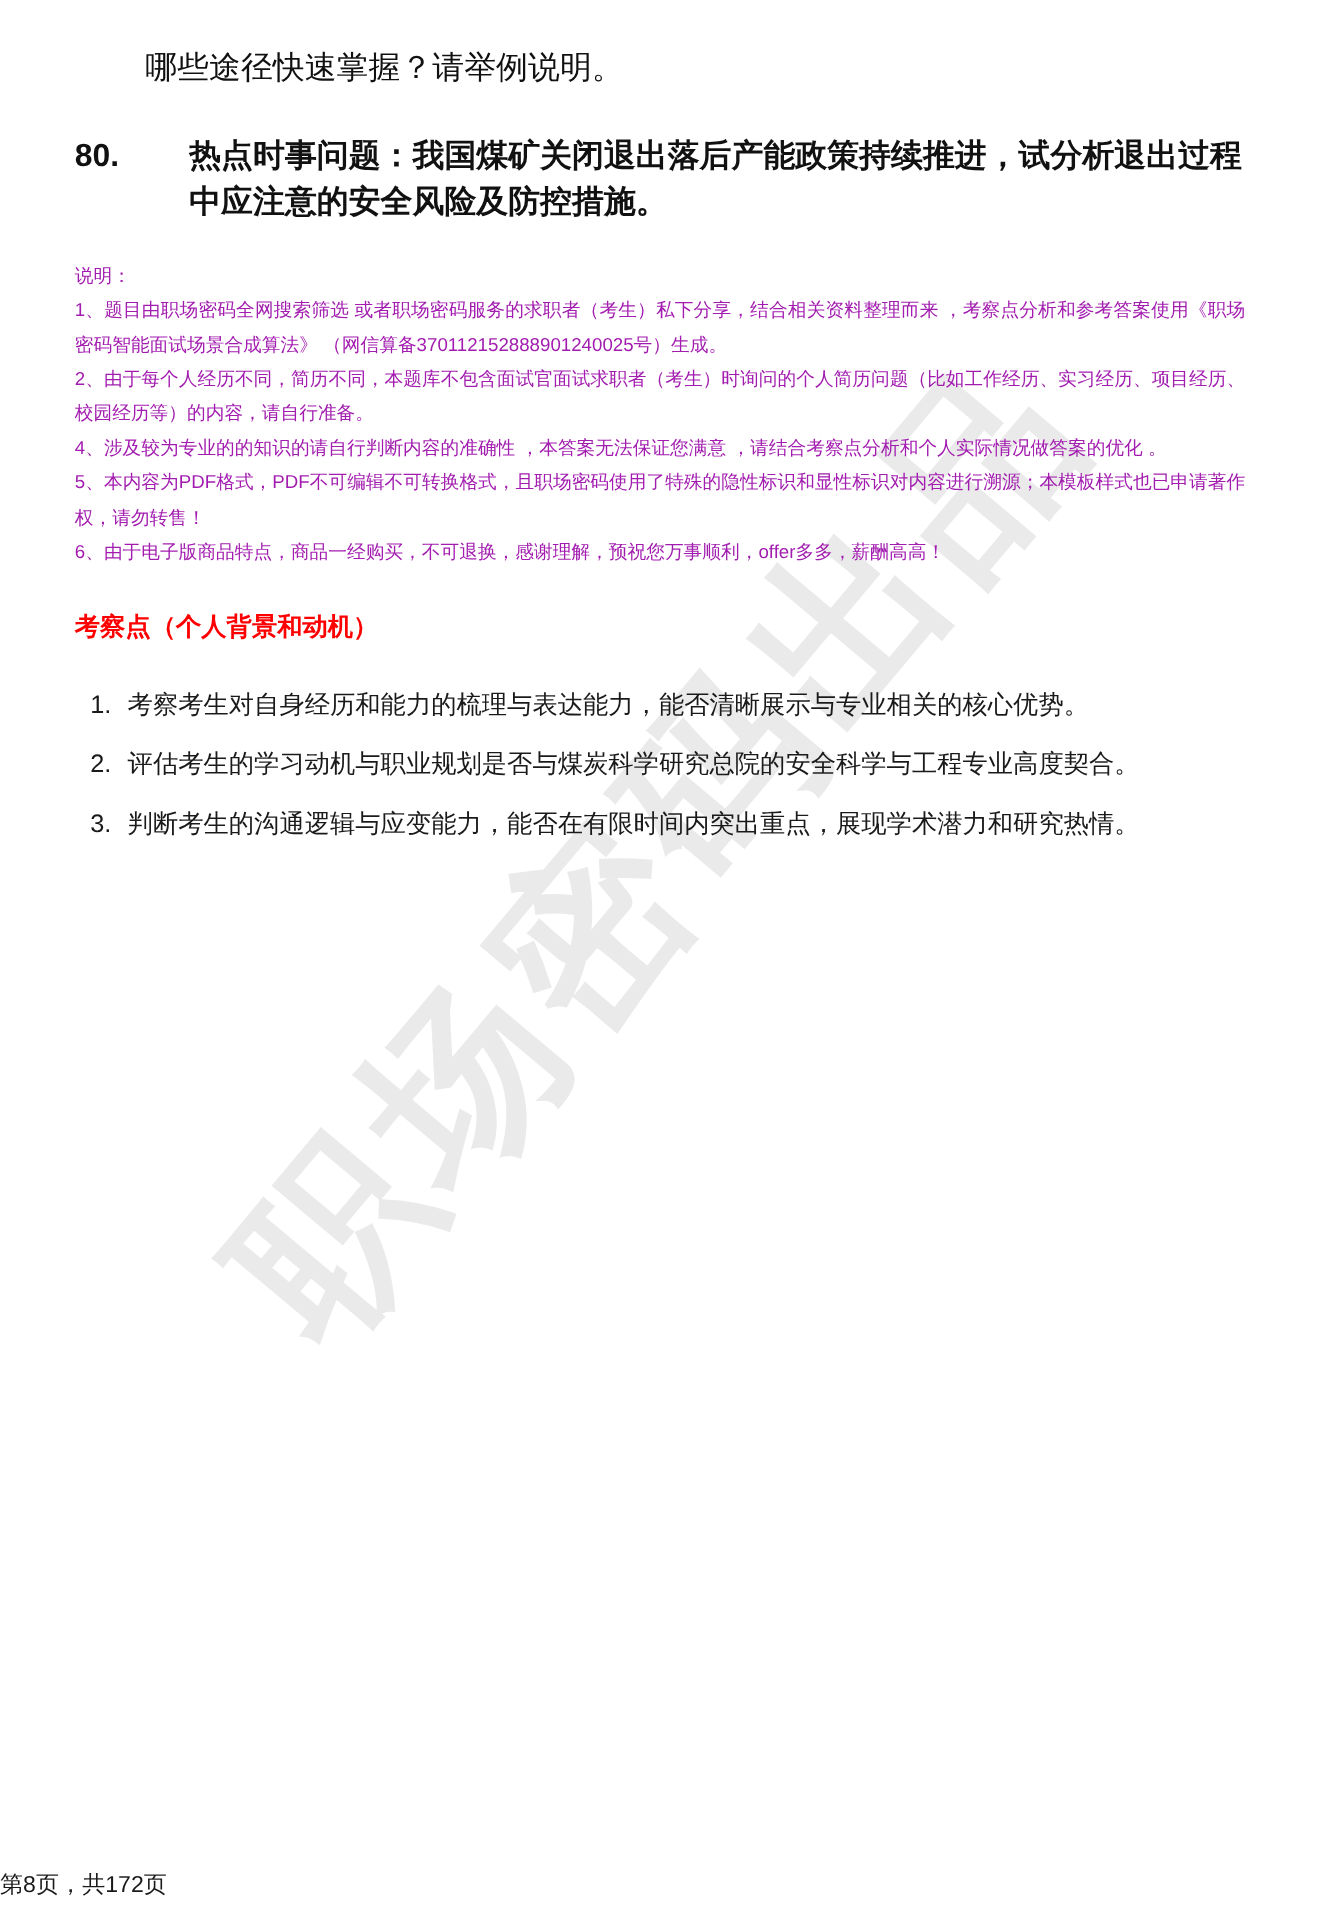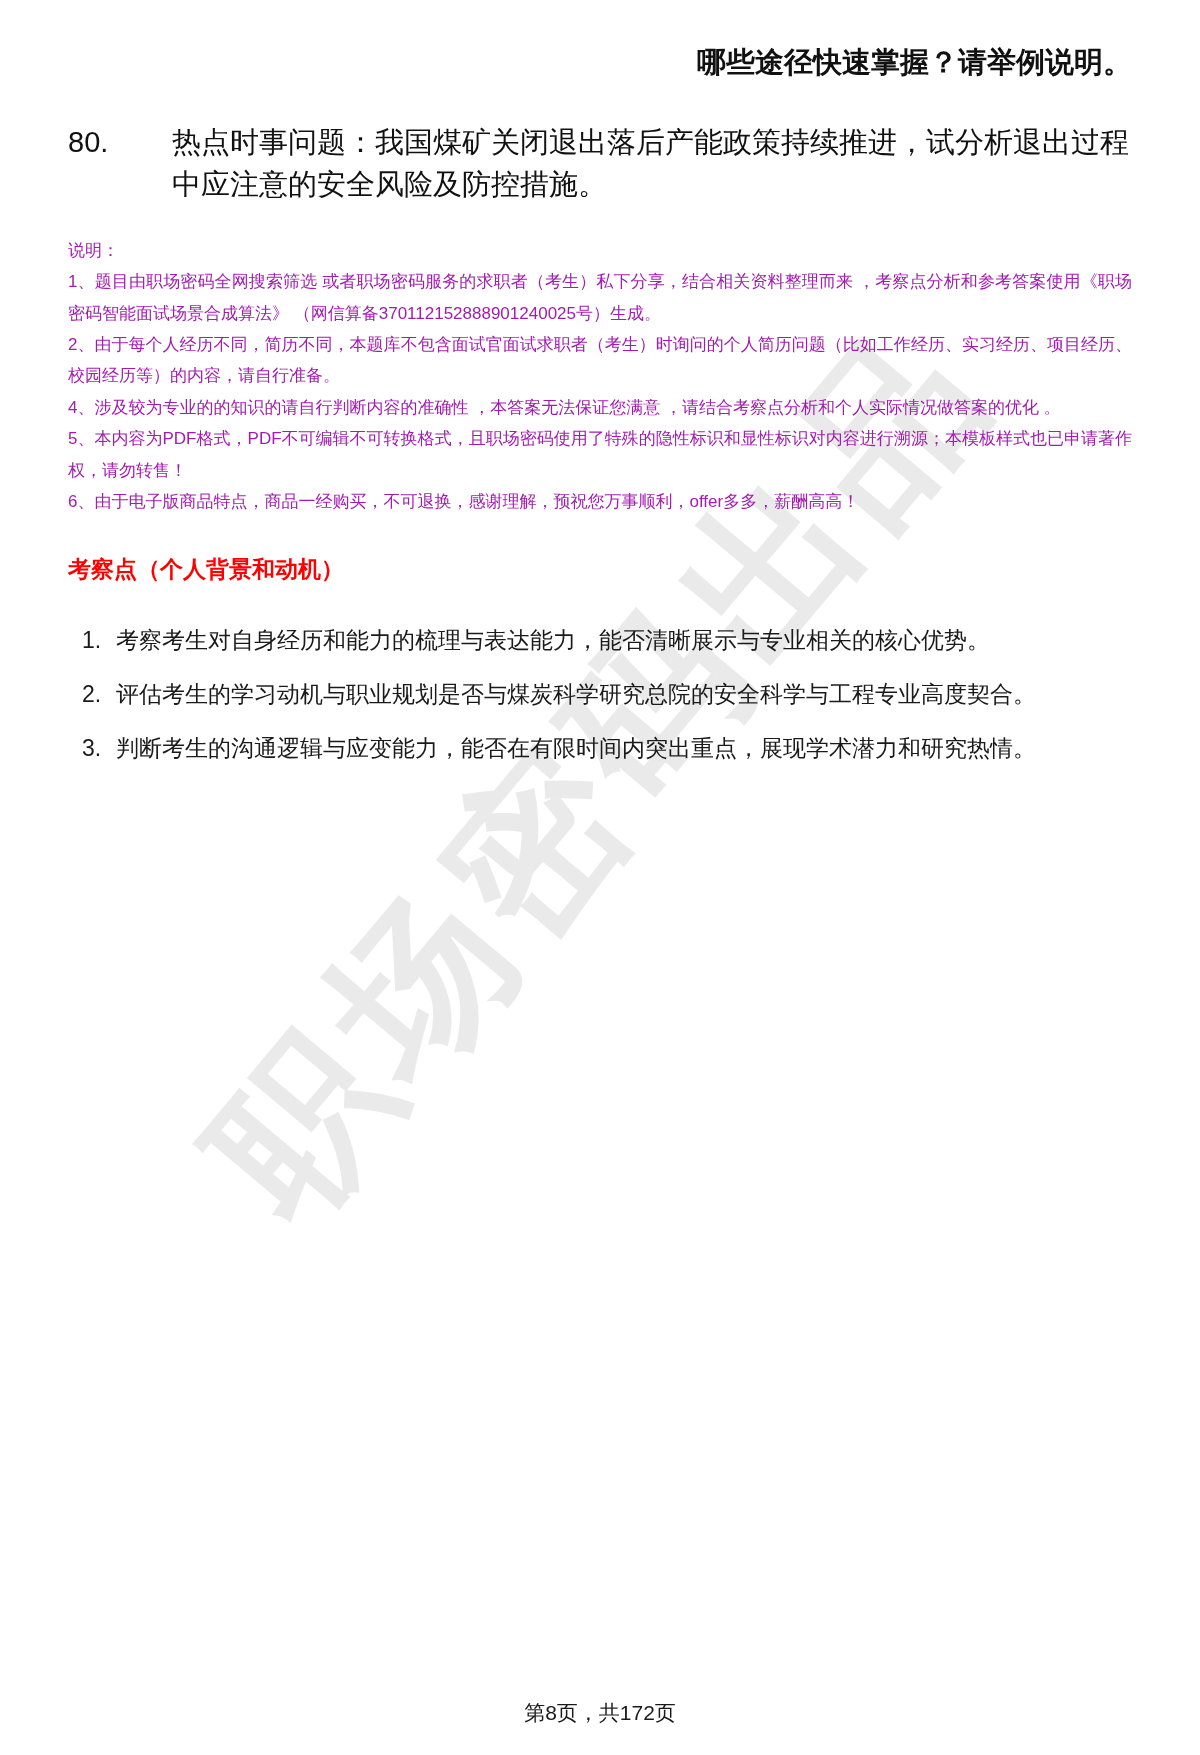--- a/index.html
+++ b/index.html
@@ -31,32 +31,31 @@
     white-space: nowrap;
     pointer-events: none;
     z-index: 0;
   }
   .content { position: relative; z-index: 1; }
 
   
   .prev-tail {
     margin-left: 64px;
     font-size: 29px;
-    font-weight: 700;
+    font-weight: 400;
     line-height: 1.4;
     color: #111;
-    text-align: right;
   }
 
   
   .question {
     display: flex;
     margin-top: 38px;
     font-size: 29px;
-    font-weight: 400;
+    font-weight: 700;
     line-height: 1.45;
     color: #111;
   }
   .q-num {
     flex: 0 0 64px;
     padding-left: 0;
   }
   .q-text { flex: 1; margin-left: 40px; }
 
   
@@ -107,21 +106,20 @@
     color: #1a1a1a;
     text-align: justify;
   }
 
   
   .footer {
     position: absolute;
     left: 0;
     right: 0;
     bottom: 28px;
-    text-align: center;
     font-size: 21px;
     color: #1a1a1a;
     z-index: 1;
   }
 </style>
 </head>
 <body>
 
 <div class="page">
 

